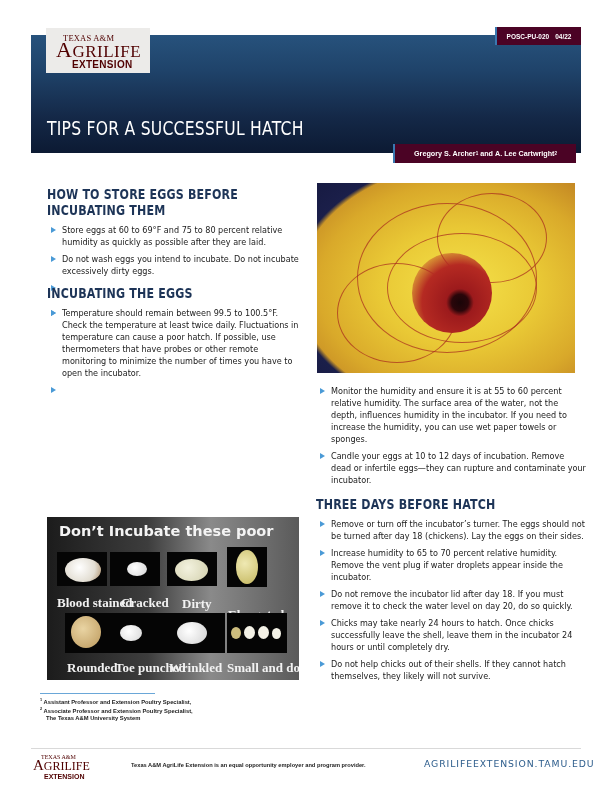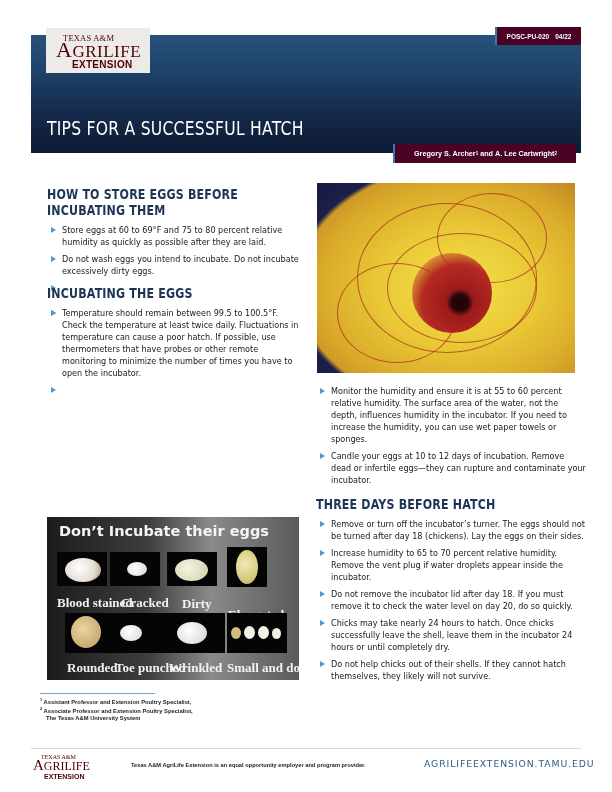--- a/index.html
+++ b/index.html
@@ -143,21 +143,21 @@
 
   <h2 class="section" style="margin-top:8px;">INCUBATING THE EGGS</h2>
   <ul class="bullets">
     <li><span class="bullet-icon"></span></li>
     <li><span class="bullet-icon"></span><span>Temperature should remain between 99.5 to 100.5°F. Check the temperature at least twice daily. Fluctuations in temperature can cause a poor hatch. If possible, use thermometers that have probes or other remote monitoring to minimize the number of times you have to open the incubator.</span></li>
     <li><span class="bullet-icon"></span></li>
   </ul>
 </div>
 
 <div class="eggs-figure">
-  <div class="fig-title">Don’t Incubate their eggs</div>
+  <div class="fig-title">Don’t Incubate these poor</div>
 
   <div class="egg-cell" style="left:10px;top:35px;width:50px;height:34px;">
     <div class="egg" style="left:8px;top:6px;width:36px;height:24px;background:radial-gradient(circle at 40% 40%,#fff,#e2ddd2 60%,#a8865e 100%);"></div>
   </div>
   <div class="egg-cell" style="left:63px;top:35px;width:50px;height:34px;">
     <div class="egg" style="left:17px;top:10px;width:20px;height:14px;background:radial-gradient(circle at 40% 40%,#fff,#ddd 80%);"></div>
   </div>
   <div class="egg-cell" style="left:120px;top:35px;width:50px;height:34px;">
     <div class="egg" style="left:8px;top:7px;width:33px;height:22px;background:radial-gradient(circle at 40% 40%,#f3f2df,#d8d6b6 80%);"></div>
   </div>

